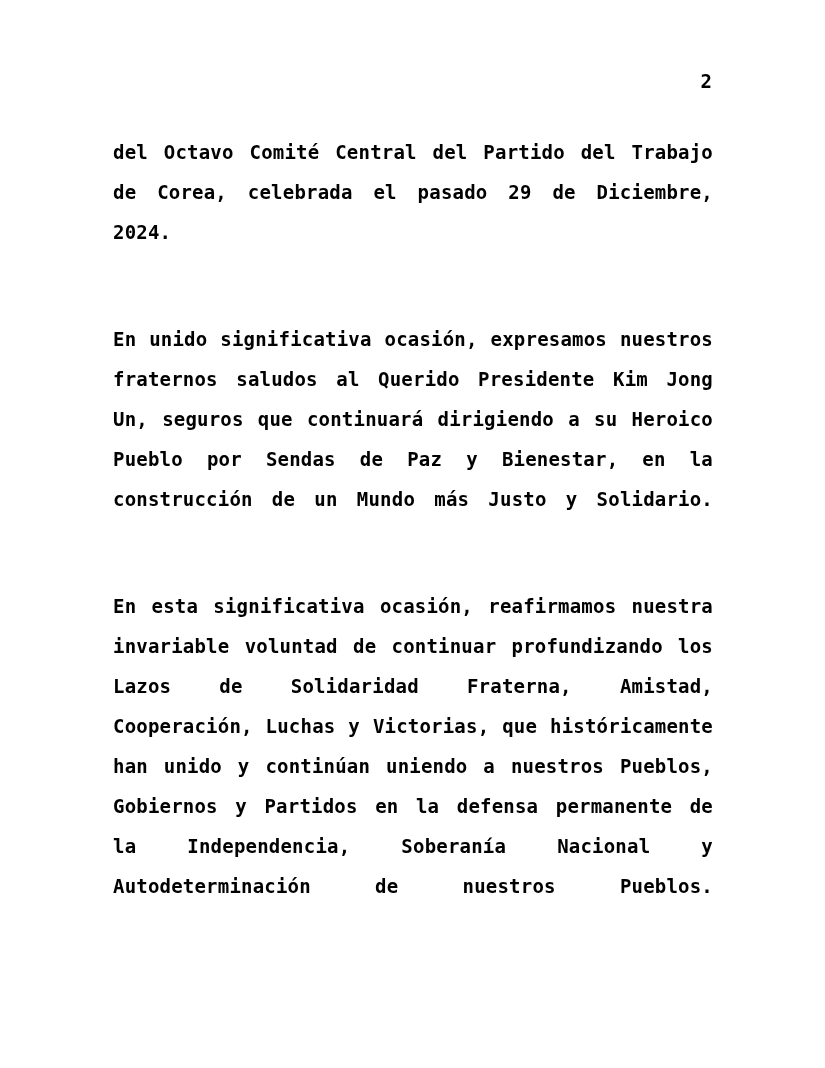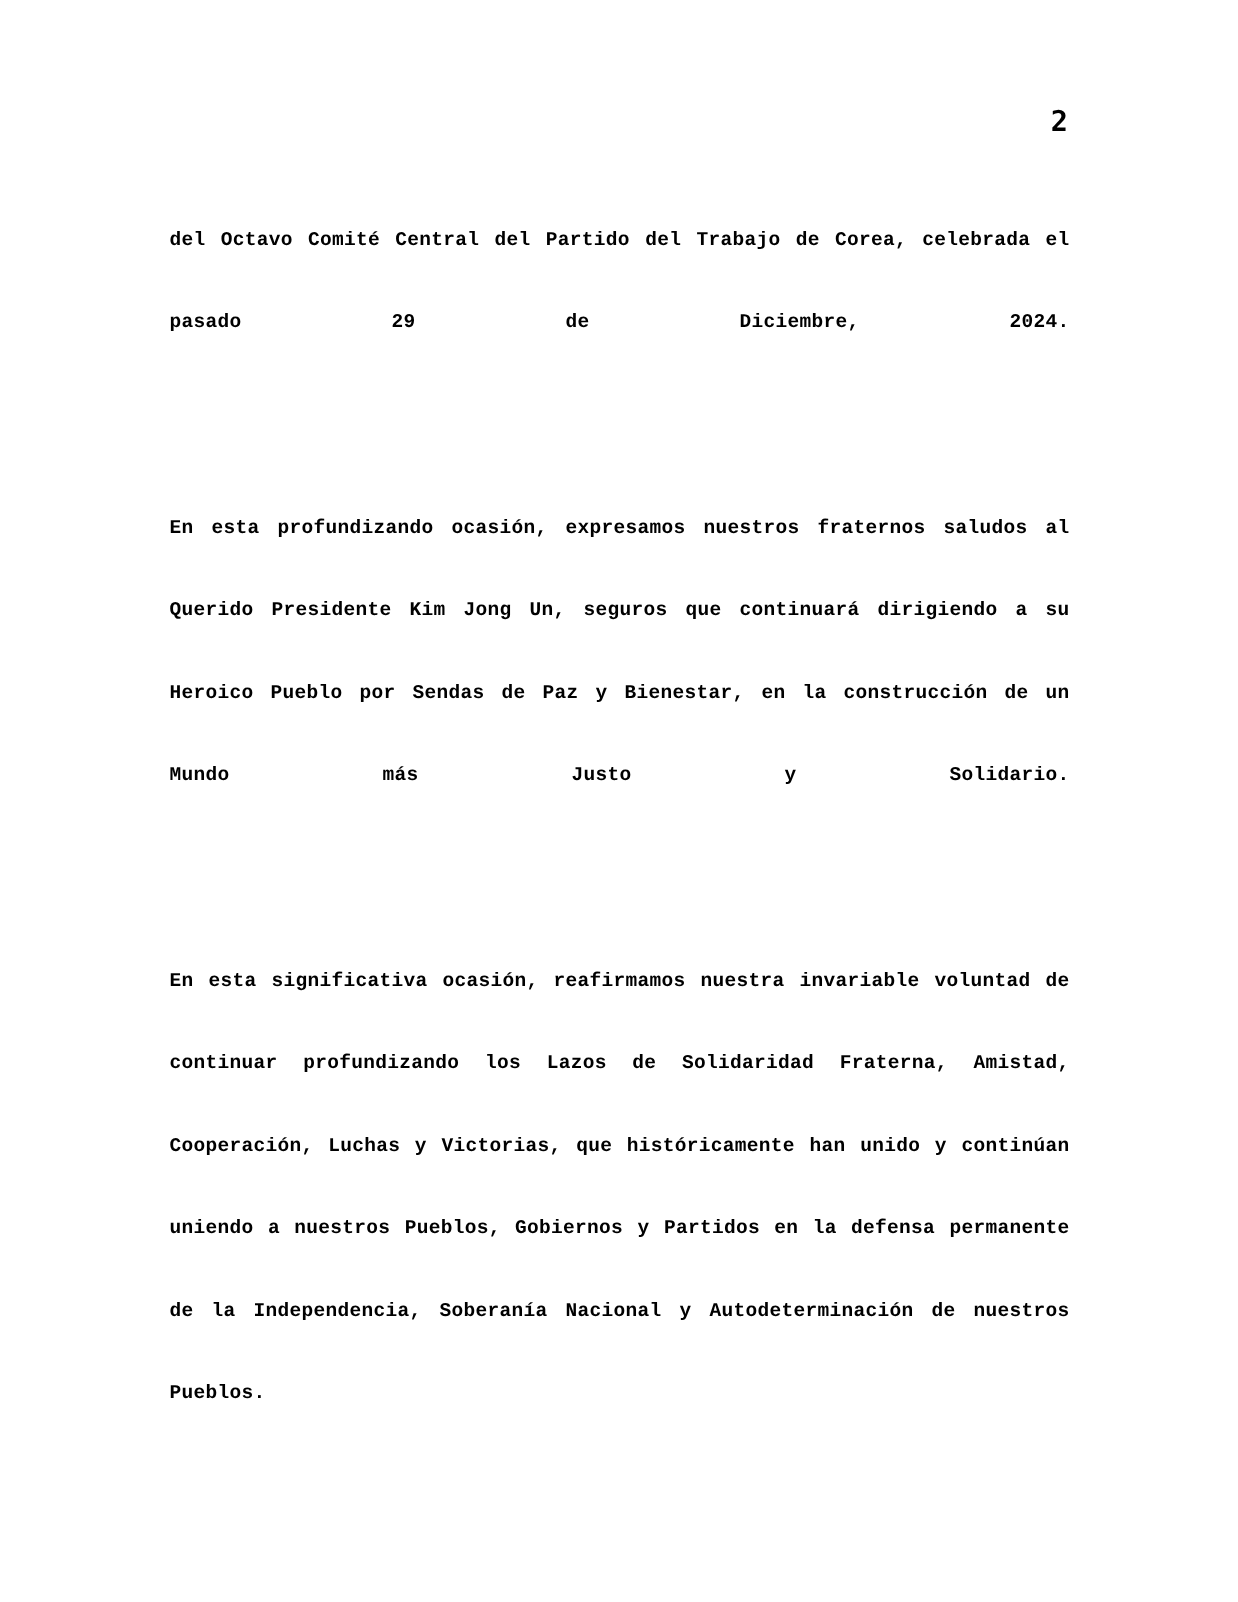--- a/index.html
+++ b/index.html
@@ -26,46 +26,45 @@
     line-height: 1;
     letter-spacing: 0px;
   }
   .body-text {
     position: absolute;
     top: 132px;
     left: 113px;
     width: 600px;
   }
   .para {
-    font-size: 13px;
+    font-size: 19px;
     font-weight: bold;
-    line-height: 55px;
+    line-height: 40px;
     text-align: justify;
     text-justify: inter-word;
     margin: 0 0 27px 0;
     letter-spacing: 0.2px;
     word-spacing: 1px;
-    font-family: Liberation Mono, monospace;
   }
   .para:last-child {
     margin-bottom: 0;
   }
   
   .para::after {
     content: "";
     display: inline-block;
     width: 100%;
   }
 </style>
 </head>
 <body>
 
 <div class="page">
 
   <div class="page-number">2</div>
 
   <div class="body-text">
     <p class="para">del Octavo Comité Central del Partido del Trabajo de Corea, celebrada el pasado 29 de Diciembre, 2024.</p>
-    <p class="para">En esta profundizando ocasión, expresamos nuestros fraternos saludos al Querido Presidente Kim Jong Un, seguros que continuará dirigiendo a su Heroico Pueblo por Sendas de Paz y Bienestar, en la construcción de un Mundo más Justo y Solidario.</p>
+    <p class="para">En unido significativa ocasión, expresamos nuestros fraternos saludos al Querido Presidente Kim Jong Un, seguros que continuará dirigiendo a su Heroico Pueblo por Sendas de Paz y Bienestar, en la construcción de un Mundo más Justo y Solidario.</p>
     <p class="para">En esta significativa ocasión, reafirmamos nuestra invariable voluntad de continuar profundizando los Lazos de Solidaridad Fraterna, Amistad, Cooperación, Luchas y Victorias, que históricamente han unido y continúan uniendo a nuestros Pueblos, Gobiernos y Partidos en la defensa permanente de la Independencia, Soberanía Nacional y Autodeterminación de nuestros Pueblos.</p>
   </div>
 
 </div>
 
 </body></html>

